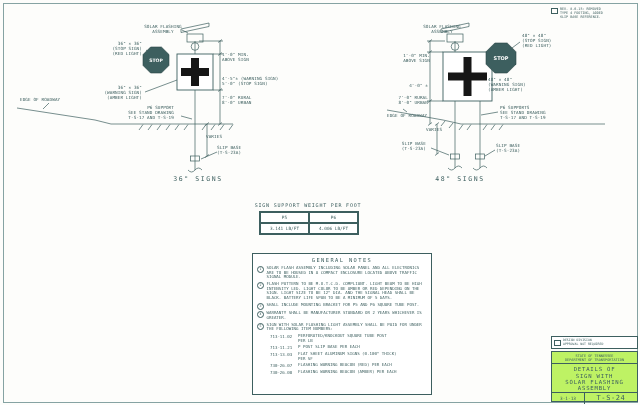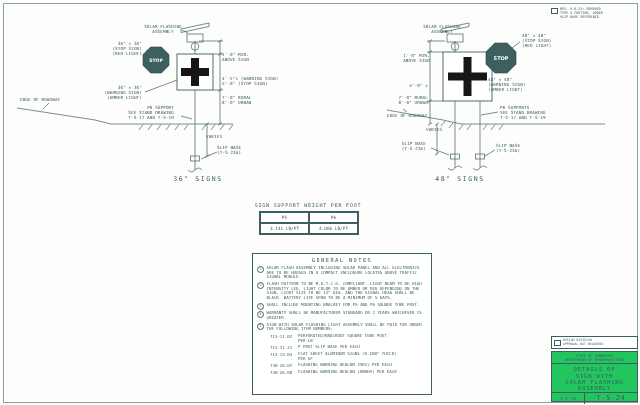--- a/index.html
+++ b/index.html
@@ -26,21 +26,21 @@
   .item{display:flex;gap:3px;margin-bottom:1.8px;}
   .icode{flex:0 0 25px;font-size:4.1px;}
   .idesc{font-size:4.1px;line-height:4.7px;white-space:pre-line;}
   .rev{position:absolute;left:551px;top:7px;width:86px;display:flex;gap:2.5px;}
   .cbox{width:4.5px;height:4.5px;border:.7px solid var(--ink);flex:0 0 auto;margin-top:.5px;}
   .rev-txt{font-size:3.4px;line-height:4.1px;white-space:pre-line;}
   .stamp{position:absolute;left:551px;top:336px;width:87px;height:13px;border:.8px solid var(--ink);
     display:flex;align-items:center;gap:2.5px;padding:1px 2px;box-sizing:border-box;background:#fff;}
   .stamp-txt{font-size:3.2px;line-height:3.8px;white-space:pre-line;}
   .tblock{position:absolute;left:551px;top:351px;width:87px;height:51px;border:1px solid var(--ink);
-    display:flex;flex-direction:column;box-sizing:border-box;background:#22c55e;}
+    display:flex;flex-direction:column;box-sizing:border-box;background:#bef264;}
   .agency{font-size:3.5px;line-height:4.2px;text-align:center;padding:1.5px 0;
     border-bottom:.6px solid var(--ink);white-space:pre-line;}
   .dtitle{flex:1;font-size:5.6px;line-height:6.3px;text-align:center;letter-spacing:.8px;
     padding-top:2px;white-space:pre-line;}
   .brow{display:flex;border-top:.6px solid var(--ink);height:11px;}
   .bdate{flex:0 0 32px;border-right:.6px solid var(--ink);font-size:4.4px;line-height:11px;text-align:center;}
   .bnum{flex:1;font-size:7px;line-height:11px;text-align:center;letter-spacing:.6px;}
   svg{position:absolute;}
   .ln{stroke:var(--ink);stroke-width:.7;fill:none;}
 </style>

